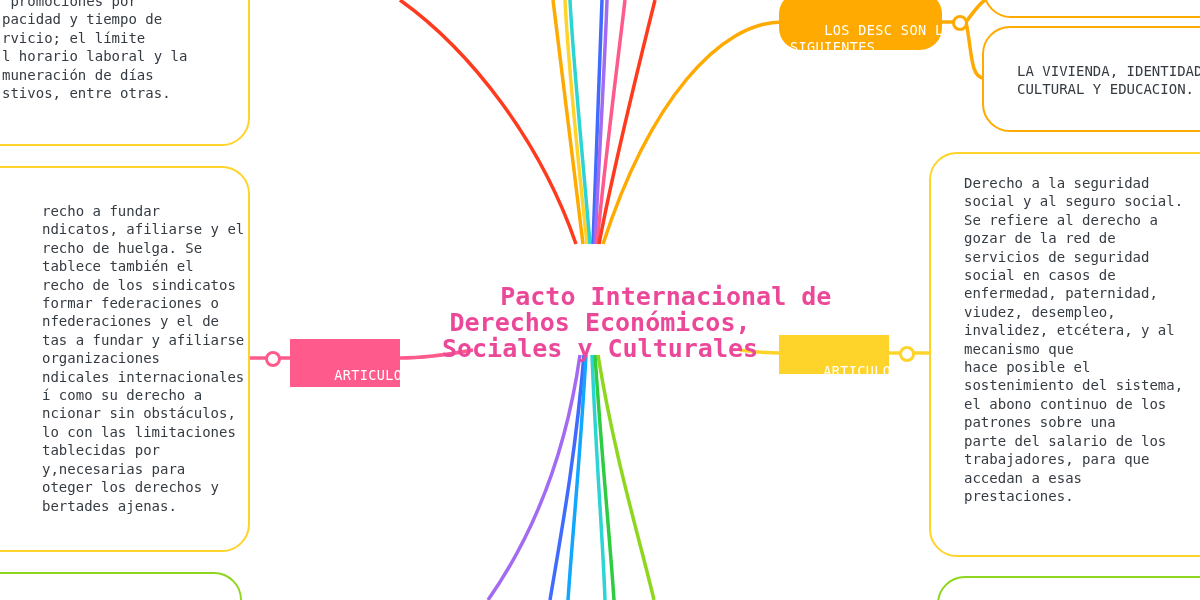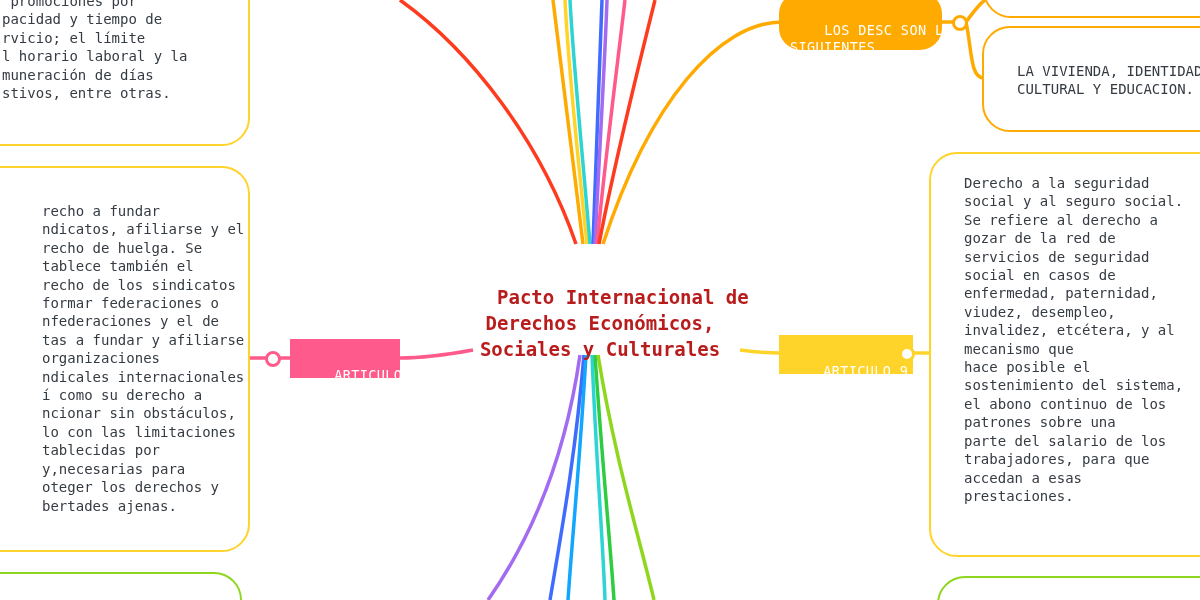--- a/index.html
+++ b/index.html
@@ -15,22 +15,22 @@
       border: 2px solid; border-radius: 28px;
       color: #353b42; font-size: 14px; line-height: 18.4px; white-space: pre;
     }
     .card .txt { position: absolute; }
     .label {
       position: absolute; box-sizing: border-box; color: #fff;
       font-size: 13.5px; letter-spacing: 0.4px; white-space: pre; line-height: 17px;
     }
     .central {
       position: absolute; left: 440px; top: 258px; width: 320px;
-      text-align: center; color: #b91c1c; font-weight: bold;
-      font-size: 19px; line-height: 26px; white-space: pre;
+      text-align: center; color: #ec4899; font-weight: bold;
+      font-size: 25px; line-height: 26px; white-space: pre;
     }
     .dot {
       position: absolute; width: 10px; height: 10px; border-radius: 50%;
       background: #fff; border: 3px solid;
     }
   </style>
 </head>
 <body>
 
 <div id="canvas">
@@ -91,32 +91,32 @@
 ncionar sin obstáculos,
 lo con las limitaciones
 tablecidas por
 y,necesarias para
 oteger los derechos y
 bertades ajenas.</div>
   </div>
 
   <div class="card" style="left:-60px; top:572px; width:302px; height:120px; border-color:#8fd61e;"></div>
 
-  <div class="label" style="left:290px; top:339px; width:110px; height:39px; background:#ff5a8c; padding:11px 0 0 10px;">
+  <div class="label" style="left:290px; top:339px; width:110px; height:48px; background:#ff5a8c; padding:11px 0 0 10px;">
     <span>ARTICULO 8</span>
   </div>
   <div class="dot" style="left:265px; top:351px; border-color:#ff5a8c;"></div>
 
   <div class="central">
     <span>Pacto Internacional de
 Derechos Económicos,
 Sociales y Culturales</span>
   </div>
 
-  <div class="label" style="left:779px; top:335px; width:134px; height:39px; background:#ffd42a; padding:11px 0 0 10px;">
+  <div class="label" style="left:779px; top:335px; width:110px; height:39px; background:#ffd42a; padding:11px 0 0 10px;">
     <span>ARTICULO 9</span>
   </div>
   <div class="dot" style="left:899px; top:346px; border-color:#ffd42a;"></div>
 
   <div class="card" style="left:929px; top:152px; width:320px; height:405px; border-color:#ffd42a;">
     <div class="txt" style="left:33px; top:20px;">Derecho a la seguridad
 social y al seguro social.
 Se refiere al derecho a
 gozar de la red de
 servicios de seguridad

